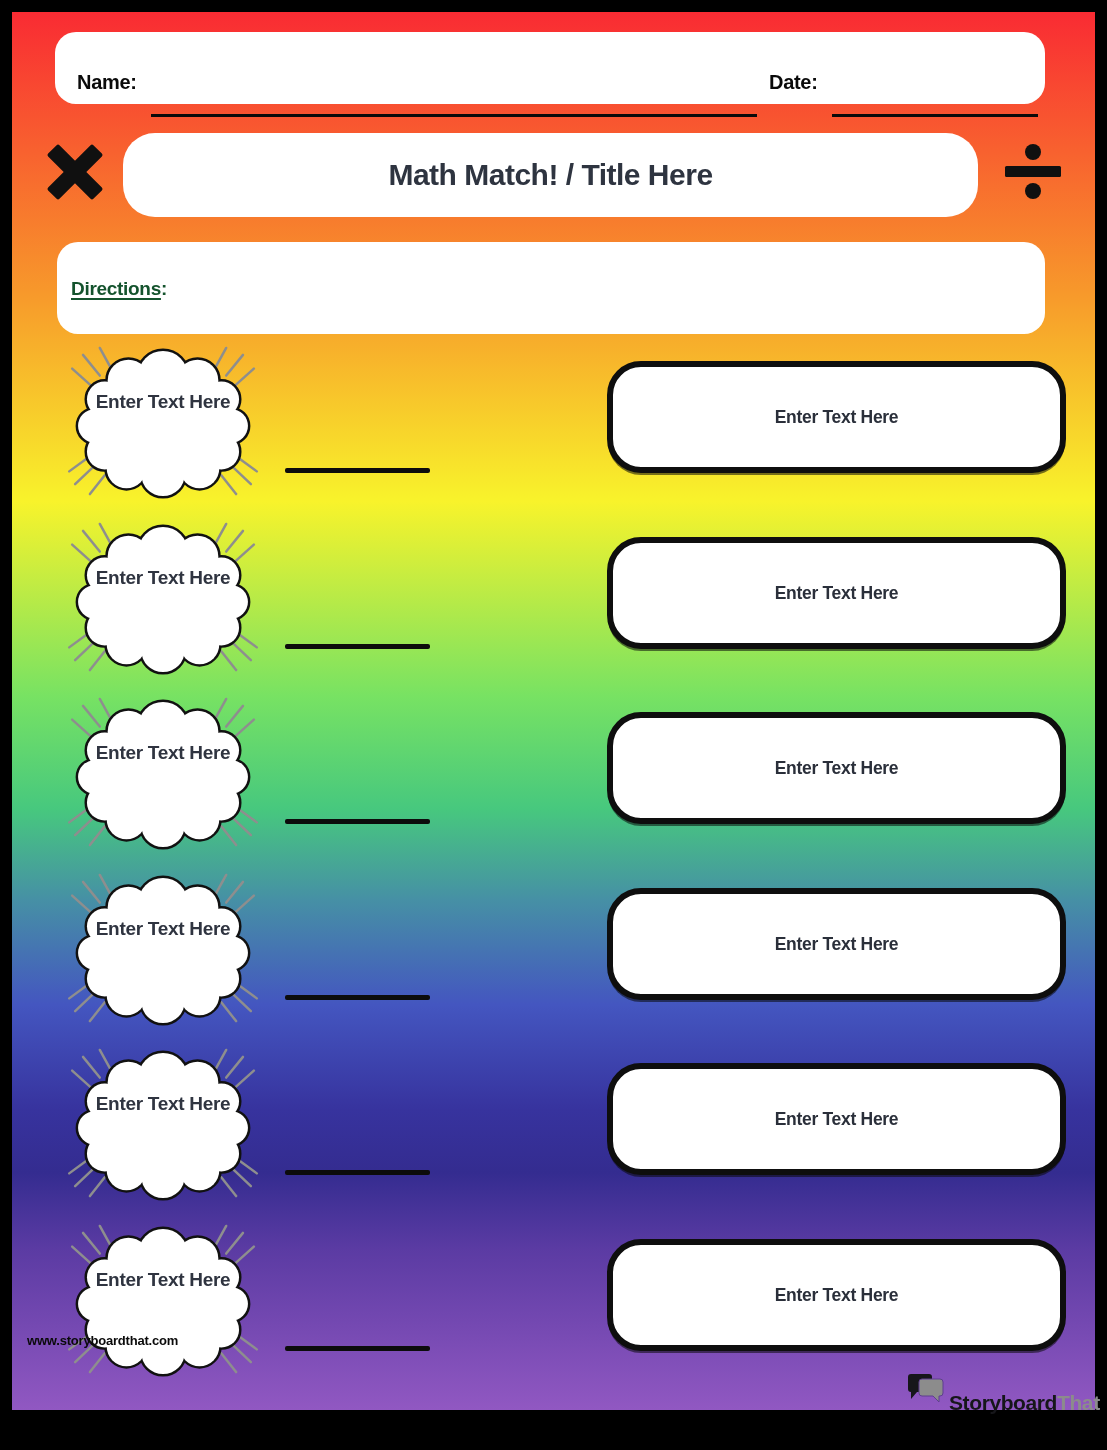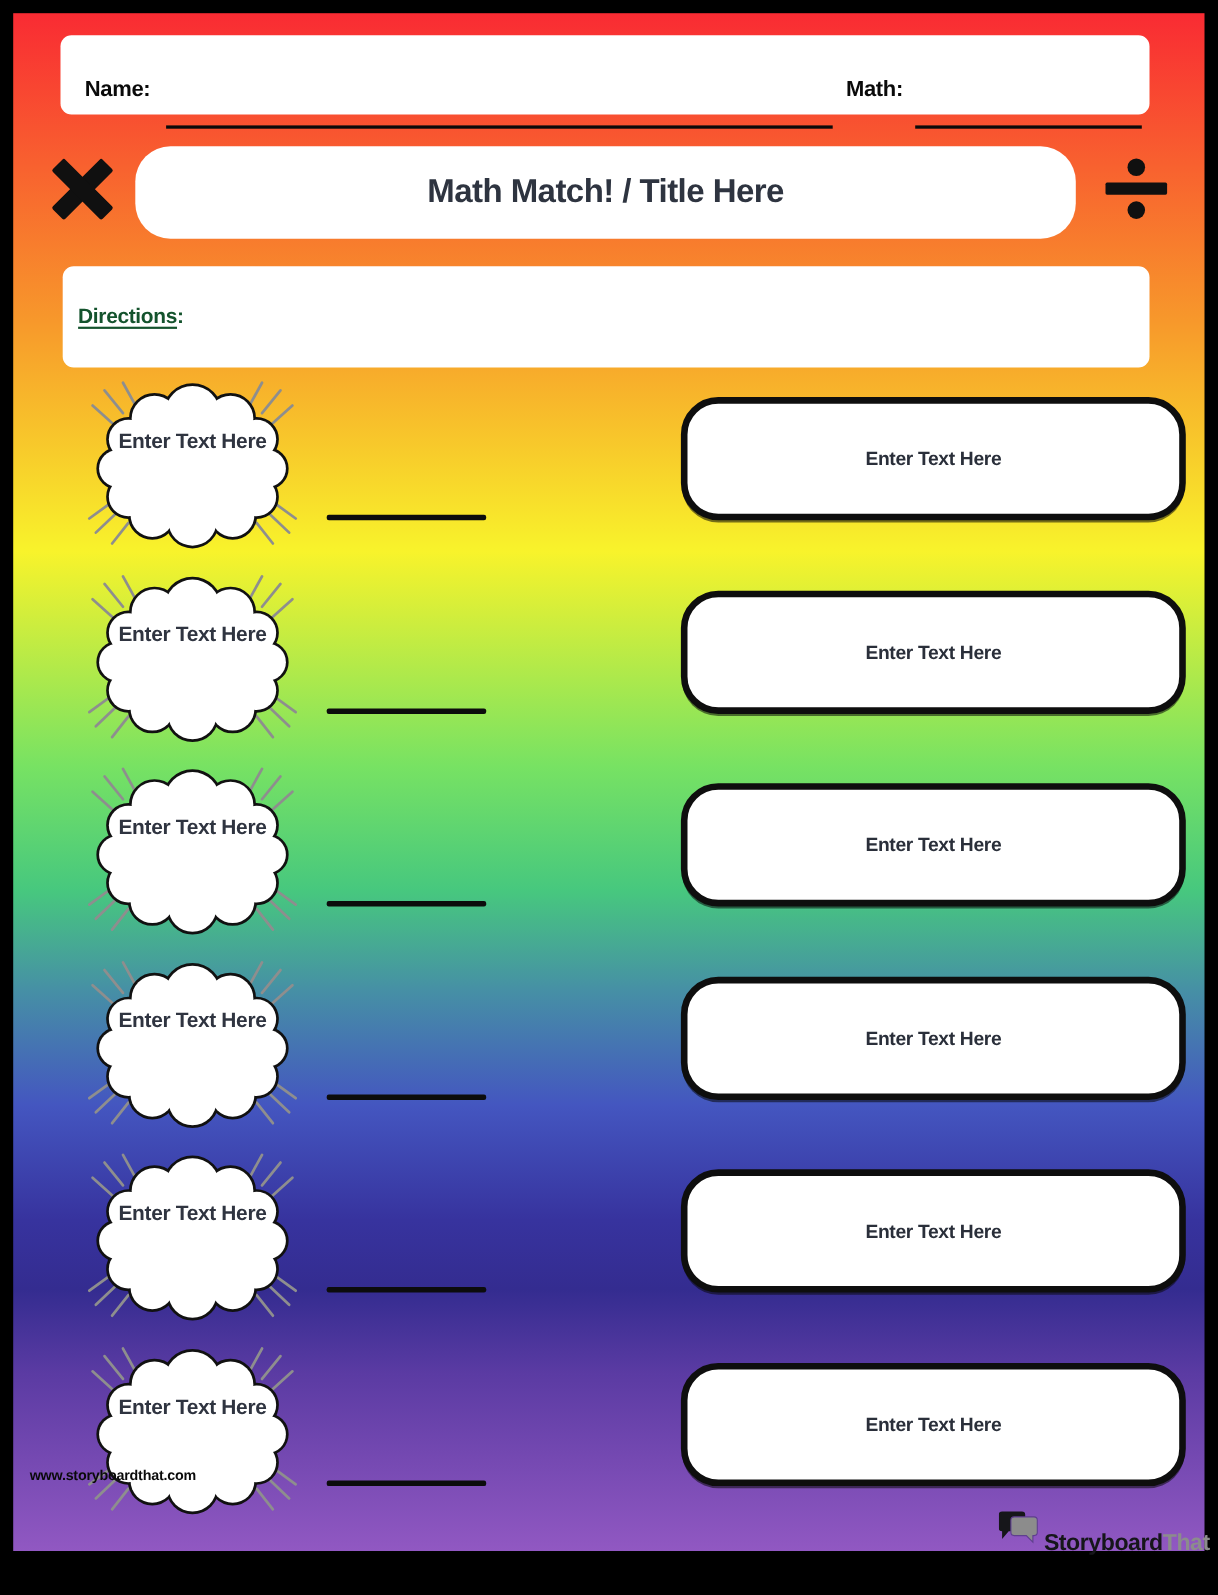--- a/index.html
+++ b/index.html
@@ -5,21 +5,21 @@
   html,body{margin:0;padding:0;}
   body{
     width:1107px;height:1450px;position:relative;background:#000;
     font-family:"Liberation Sans",sans-serif;overflow:hidden;
   }
   #content{
     position:absolute;left:12px;top:12px;width:1083px;height:1398px;
     
   }
   .white-card{
-    position:absolute;background:#fff;border-radius:10px;
+    position:absolute;background:#fff;border-radius:21px;
   }
   
   #name-date-bar{left:43px;top:20px;width:990px;height:72px;}
   .field-label{
     position:absolute;font-weight:bold;font-size:20px;color:#0a0a0a;
     letter-spacing:-0.3px;top:50px;transform:translateY(-50%);white-space:nowrap;
   }
   #name-label{left:22px;}
   #date-label{left:714px;}
   .blank-line{position:absolute;height:3px;background:#0a0a0a;top:82px;}
@@ -35,21 +35,21 @@
   #multiply-icon{left:34px;}
   #divide-icon{left:992px;}
   
   #directions-box{left:45px;top:230px;width:988px;height:92px;}
   #directions-label{
     position:absolute;left:14px;top:36px;font-weight:bold;font-size:19px;color:#14532d;
     letter-spacing:-0.3px;
   }
   #directions-label .u{text-decoration:underline;text-underline-offset:3px;text-decoration-thickness:2px;}
   
-  .match-row{position:absolute;left:16px;width:978px;height:160px;}
+  .match-row{position:absolute;left:4px;width:978px;height:160px;}
   .cloud{position:absolute;left:48px;top:0;width:198px;height:158px;}
   .cloud svg{position:absolute;left:0;top:0;width:100%;height:100%;}
   .cloud-text{
     position:absolute;left:30px;top:46px;width:138px;text-align:center;
     font-weight:bold;font-size:19px;line-height:1.32;color:#2f3440;letter-spacing:-0.3px;
   }
   .answer-line{position:absolute;left:269px;top:125px;width:145px;height:5px;background:#0c0c0c;border-radius:2px;}
   .match-box{
     position:absolute;left:591px;top:18px;width:459px;height:112px;box-sizing:border-box;
     background:#fff;border:6px solid #0e0e0e;border-radius:34px;
@@ -70,21 +70,21 @@
   #brand-gray{color:#8c8c8c;}
 </style>
 </head>
 <body>
 
 <div id="content" style="background: linear-gradient(rgb(249, 43, 51) 0%, rgb(247, 152, 43) 20%, rgb(248, 243, 43) 35%, rgb(119, 226, 99) 49%, rgb(71, 200, 126) 57%, rgb(70, 144, 165) 63.5%, rgb(68, 86, 192) 71%, rgb(55, 51, 158) 78.5%, rgb(52, 44, 144) 83%, rgb(91, 59, 163) 88.5%, rgb(145, 88, 194) 100%);">
 
   <div class="white-card" id="name-date-bar">
     <span class="field-label" id="name-label">Name:</span>
     <div class="blank-line" id="name-line"></div>
-    <span class="field-label" id="date-label">Math:</span>
+    <span class="field-label" id="date-label">Date:</span>
     <div class="blank-line" id="date-line"></div>
   </div>
 
   <svg class="op-icon" id="multiply-icon" viewBox="0 0 58 58">
     <g transform="rotate(45 29 29)" fill="#101010">
       <rect x="21" y="-3" width="16" height="64" rx="2"></rect>
       <rect x="-3" y="21" width="64" height="16" rx="2"></rect>
     </g>
   </svg>
 

